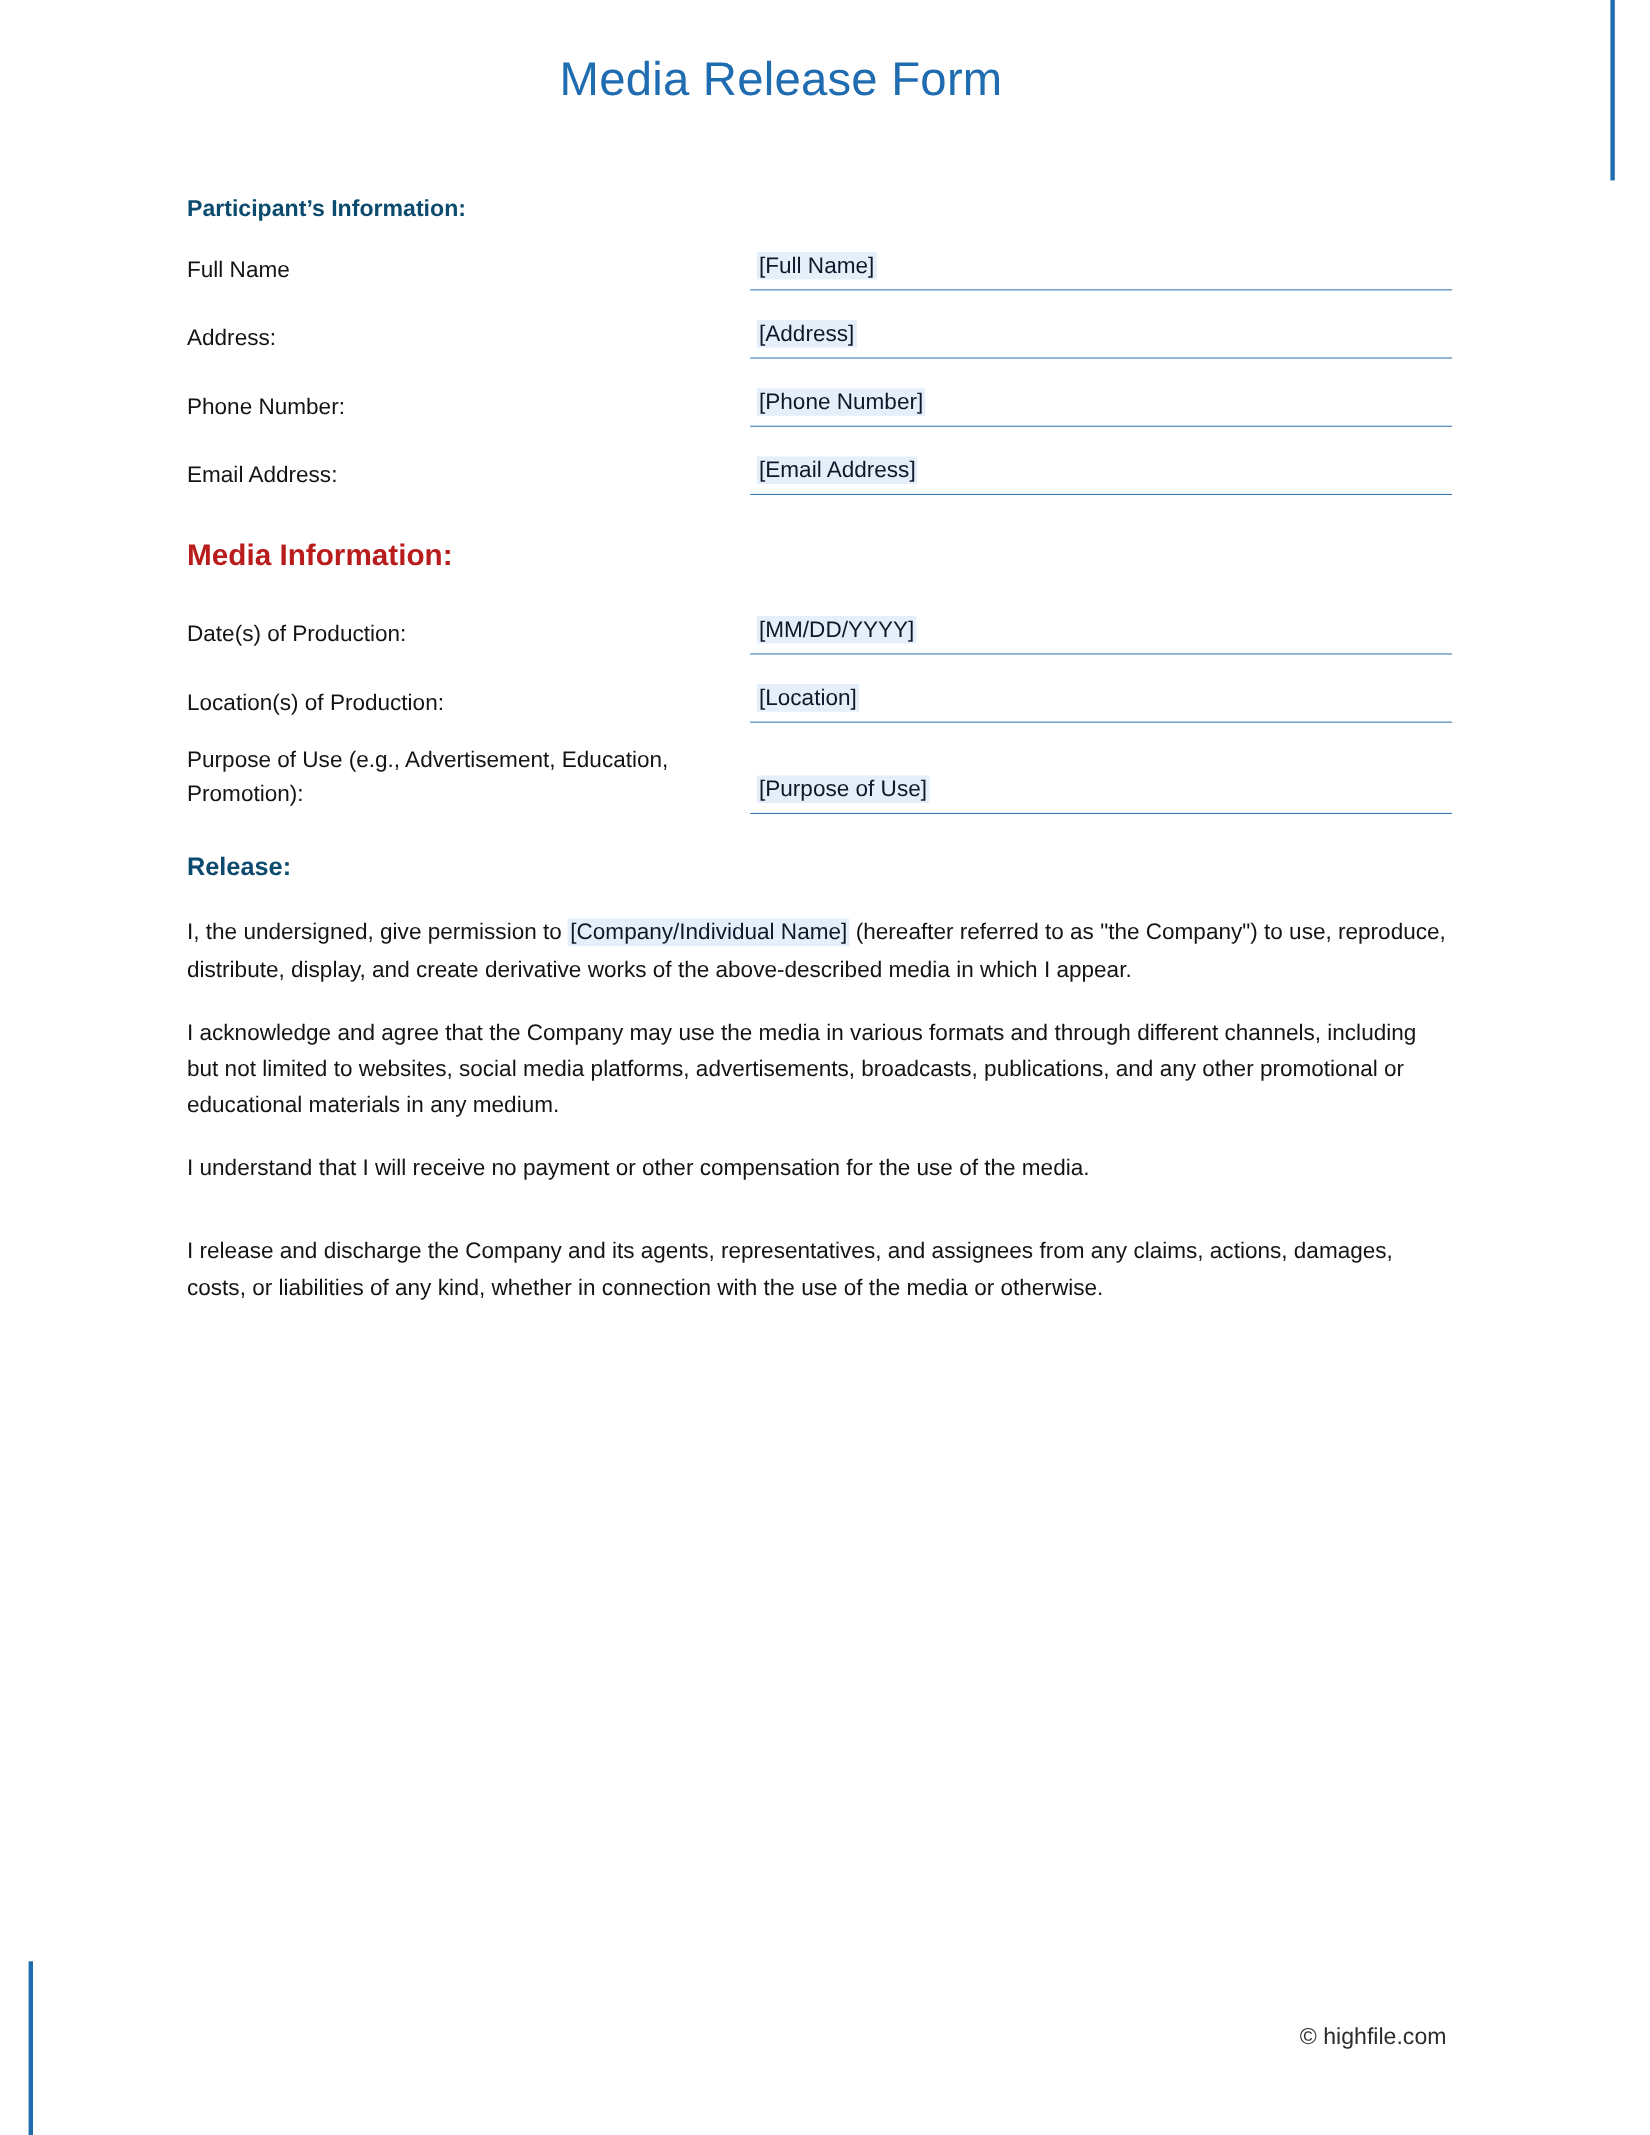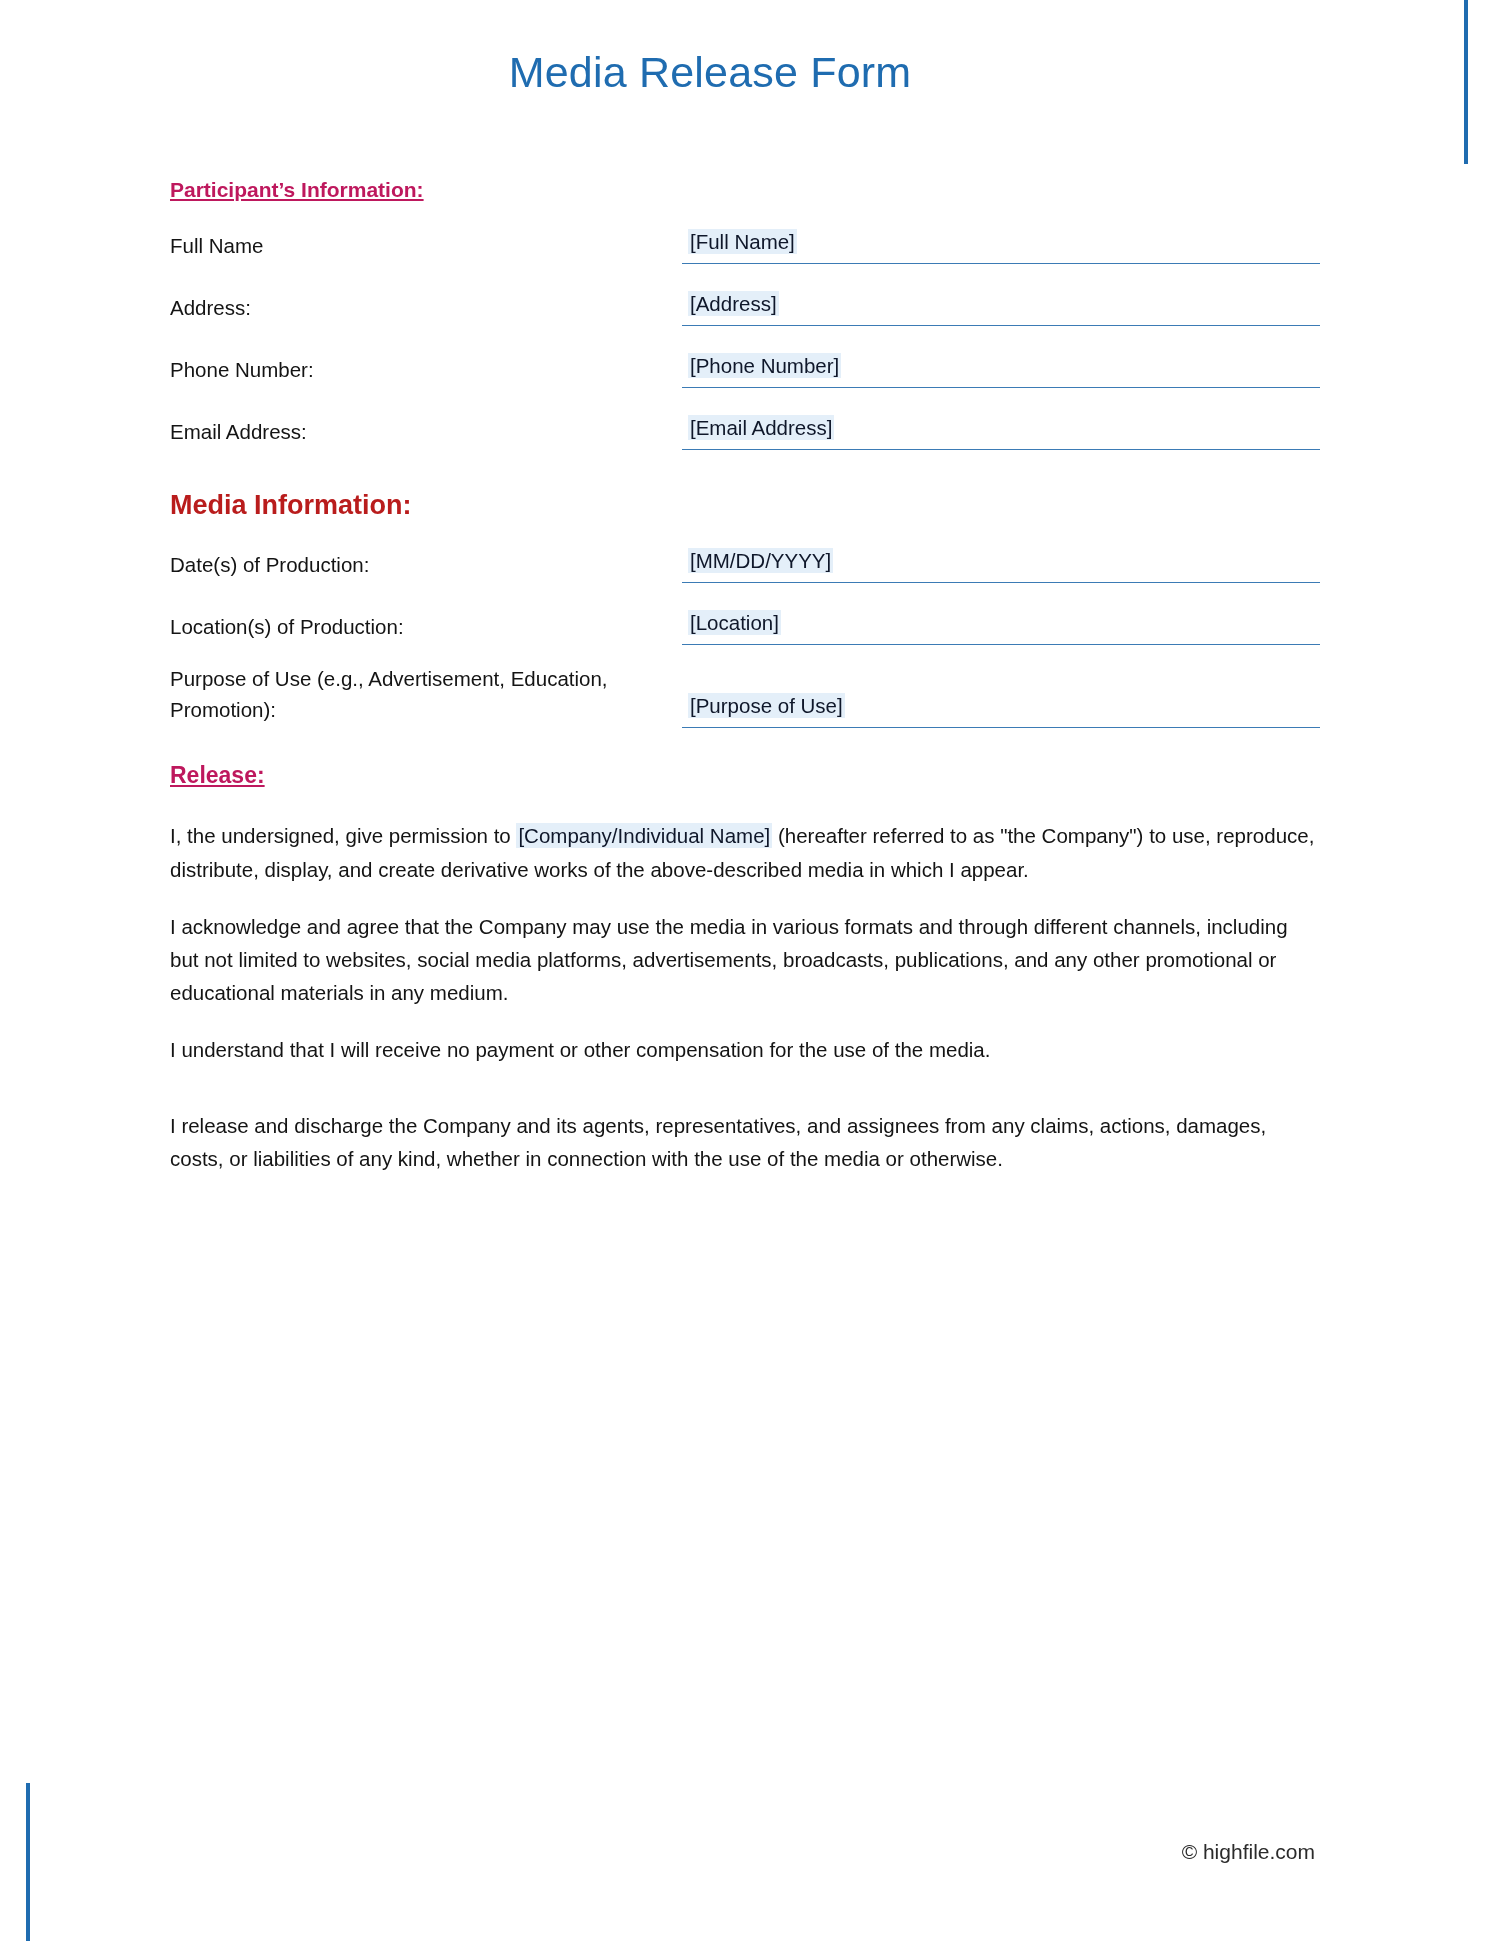--- a/index.html
+++ b/index.html
@@ -58,24 +58,23 @@
   .content {
     position: absolute;
     left: 170px;
     top: 160px;
     width: 1150px;
   }
 
   .section-head-sm {
     font-size: 21px;
     font-weight: bold;
-    color: #be185d;
+    color: #0c4a6e;
     margin: 0 0 0 0;
     padding-top: 18px;
-    text-decoration: underline;
   }
   .section-head-lg {
     font-size: 27px;
     font-weight: bold;
     color: #b91c1c;
     margin: 0;
   }
 
   
   .field-row {
@@ -165,21 +164,21 @@
     <div class="field-row">
       <div class="label">Email Address:</div>
       <div class="input-line">
         <span class="ph">[Email Address]</span>
       </div>
     </div>
 
     <div class="section-head-lg" style="margin-top:40px;">Media Information:</div>
 
 
-    <div class="field-row" style="margin-top:26px;">
+    <div class="field-row" style="margin-top:38px;">
       <div class="label">Date(s) of Production:</div>
       <div class="input-line">
         <span class="ph">[MM/DD/YYYY]</span>
       </div>
     </div>
 
     <div class="field-row" style="margin-top:26px;">
       <div class="label">Location(s) of Production:</div>
       <div class="input-line">
         <span class="ph">[Location]</span>

